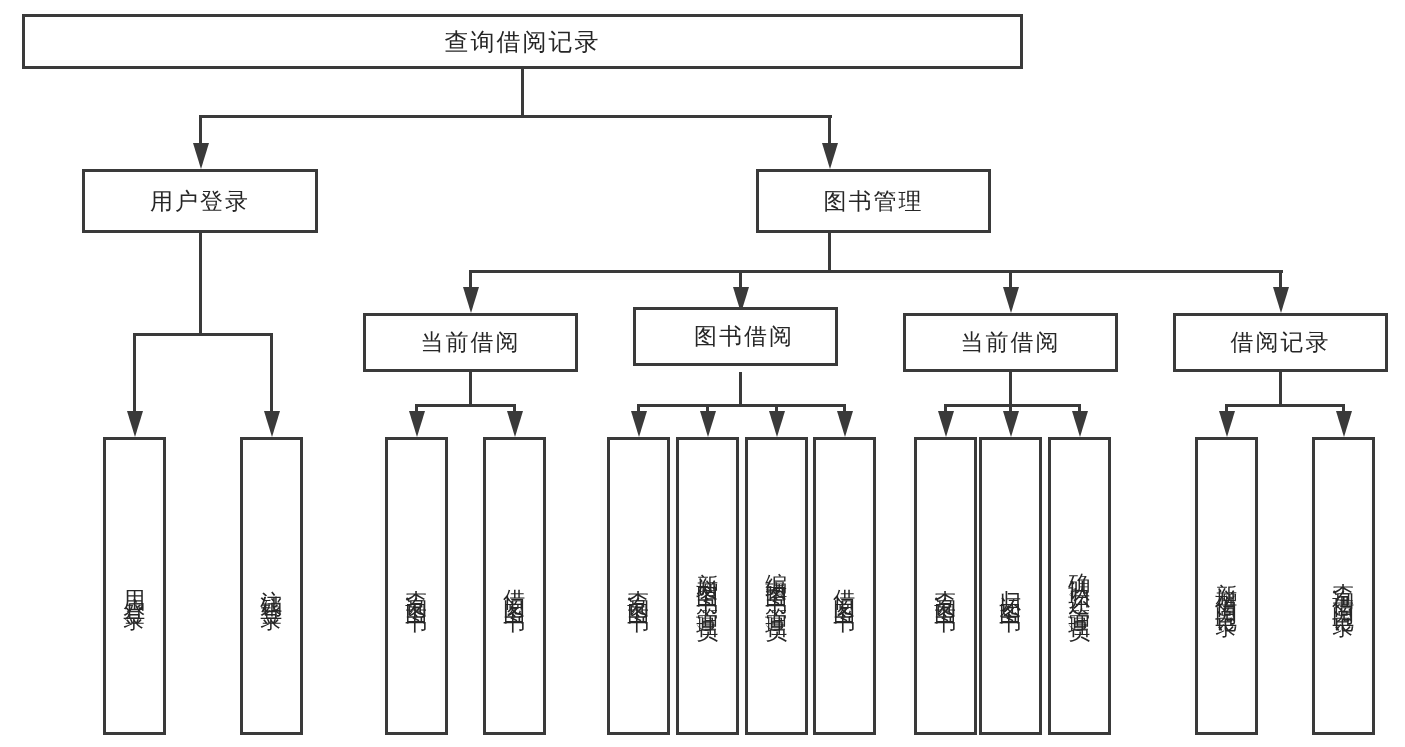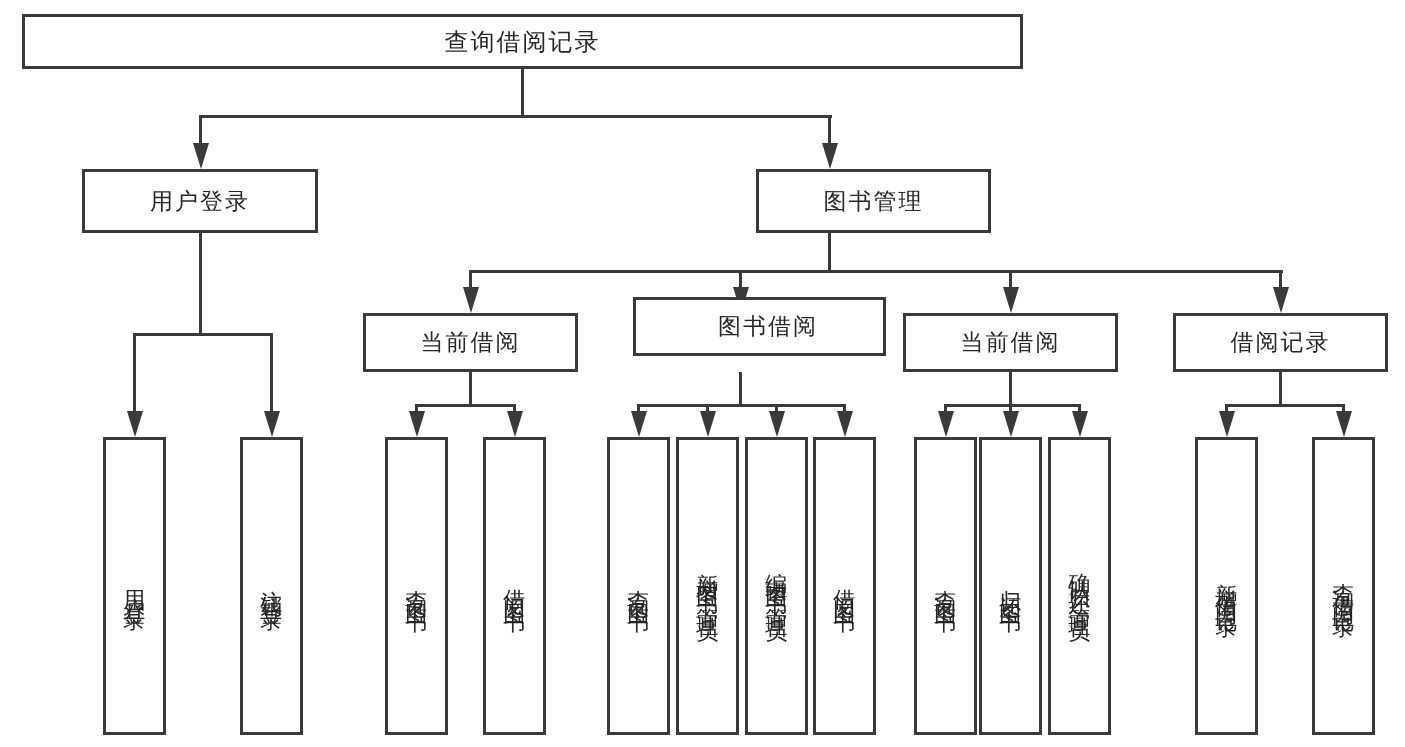--- a/index.html
+++ b/index.html
@@ -57,21 +57,21 @@
   <div class="ln" style="left:469px;top:270px;width:3px;height:20px;"></div>
   <div class="ar" style="left:463px;top:287px;"></div>
   <div class="ln" style="left:739px;top:270px;width:3px;height:20px;"></div>
   <div class="ar" style="left:733px;top:287px;"></div>
   <div class="ln" style="left:1009px;top:270px;width:3px;height:20px;"></div>
   <div class="ar" style="left:1003px;top:287px;"></div>
   <div class="ln" style="left:1279px;top:270px;width:3px;height:20px;"></div>
   <div class="ar" style="left:1273px;top:287px;"></div>
 
   <div class="box h" style="left:363px;top:313px;width:215px;height:59px;">当前借阅</div>
-  <div class="box h" style="left:633px;top:297px;width:253px;height:59px;padding-left:17px;">图书借阅</div>
+  <div class="box h" style="left:633px;top:307px;width:205px;height:59px;padding-left:17px;">图书借阅</div>
   <div class="box h" style="left:903px;top:313px;width:215px;height:59px;">当前借阅</div>
   <div class="box h" style="left:1173px;top:313px;width:215px;height:59px;">借阅记录</div>
 
   <div class="ln" style="left:469px;top:372px;width:3px;height:35px;"></div>
   <div class="ln" style="left:415px;top:404px;width:101px;height:3px;"></div>
   <div class="ln" style="left:415px;top:404px;width:3px;height:12px;"></div>
   <div class="ar" style="left:409px;top:411px;"></div>
   <div class="ln" style="left:513px;top:404px;width:3px;height:12px;"></div>
   <div class="ar" style="left:507px;top:411px;"></div>
 

